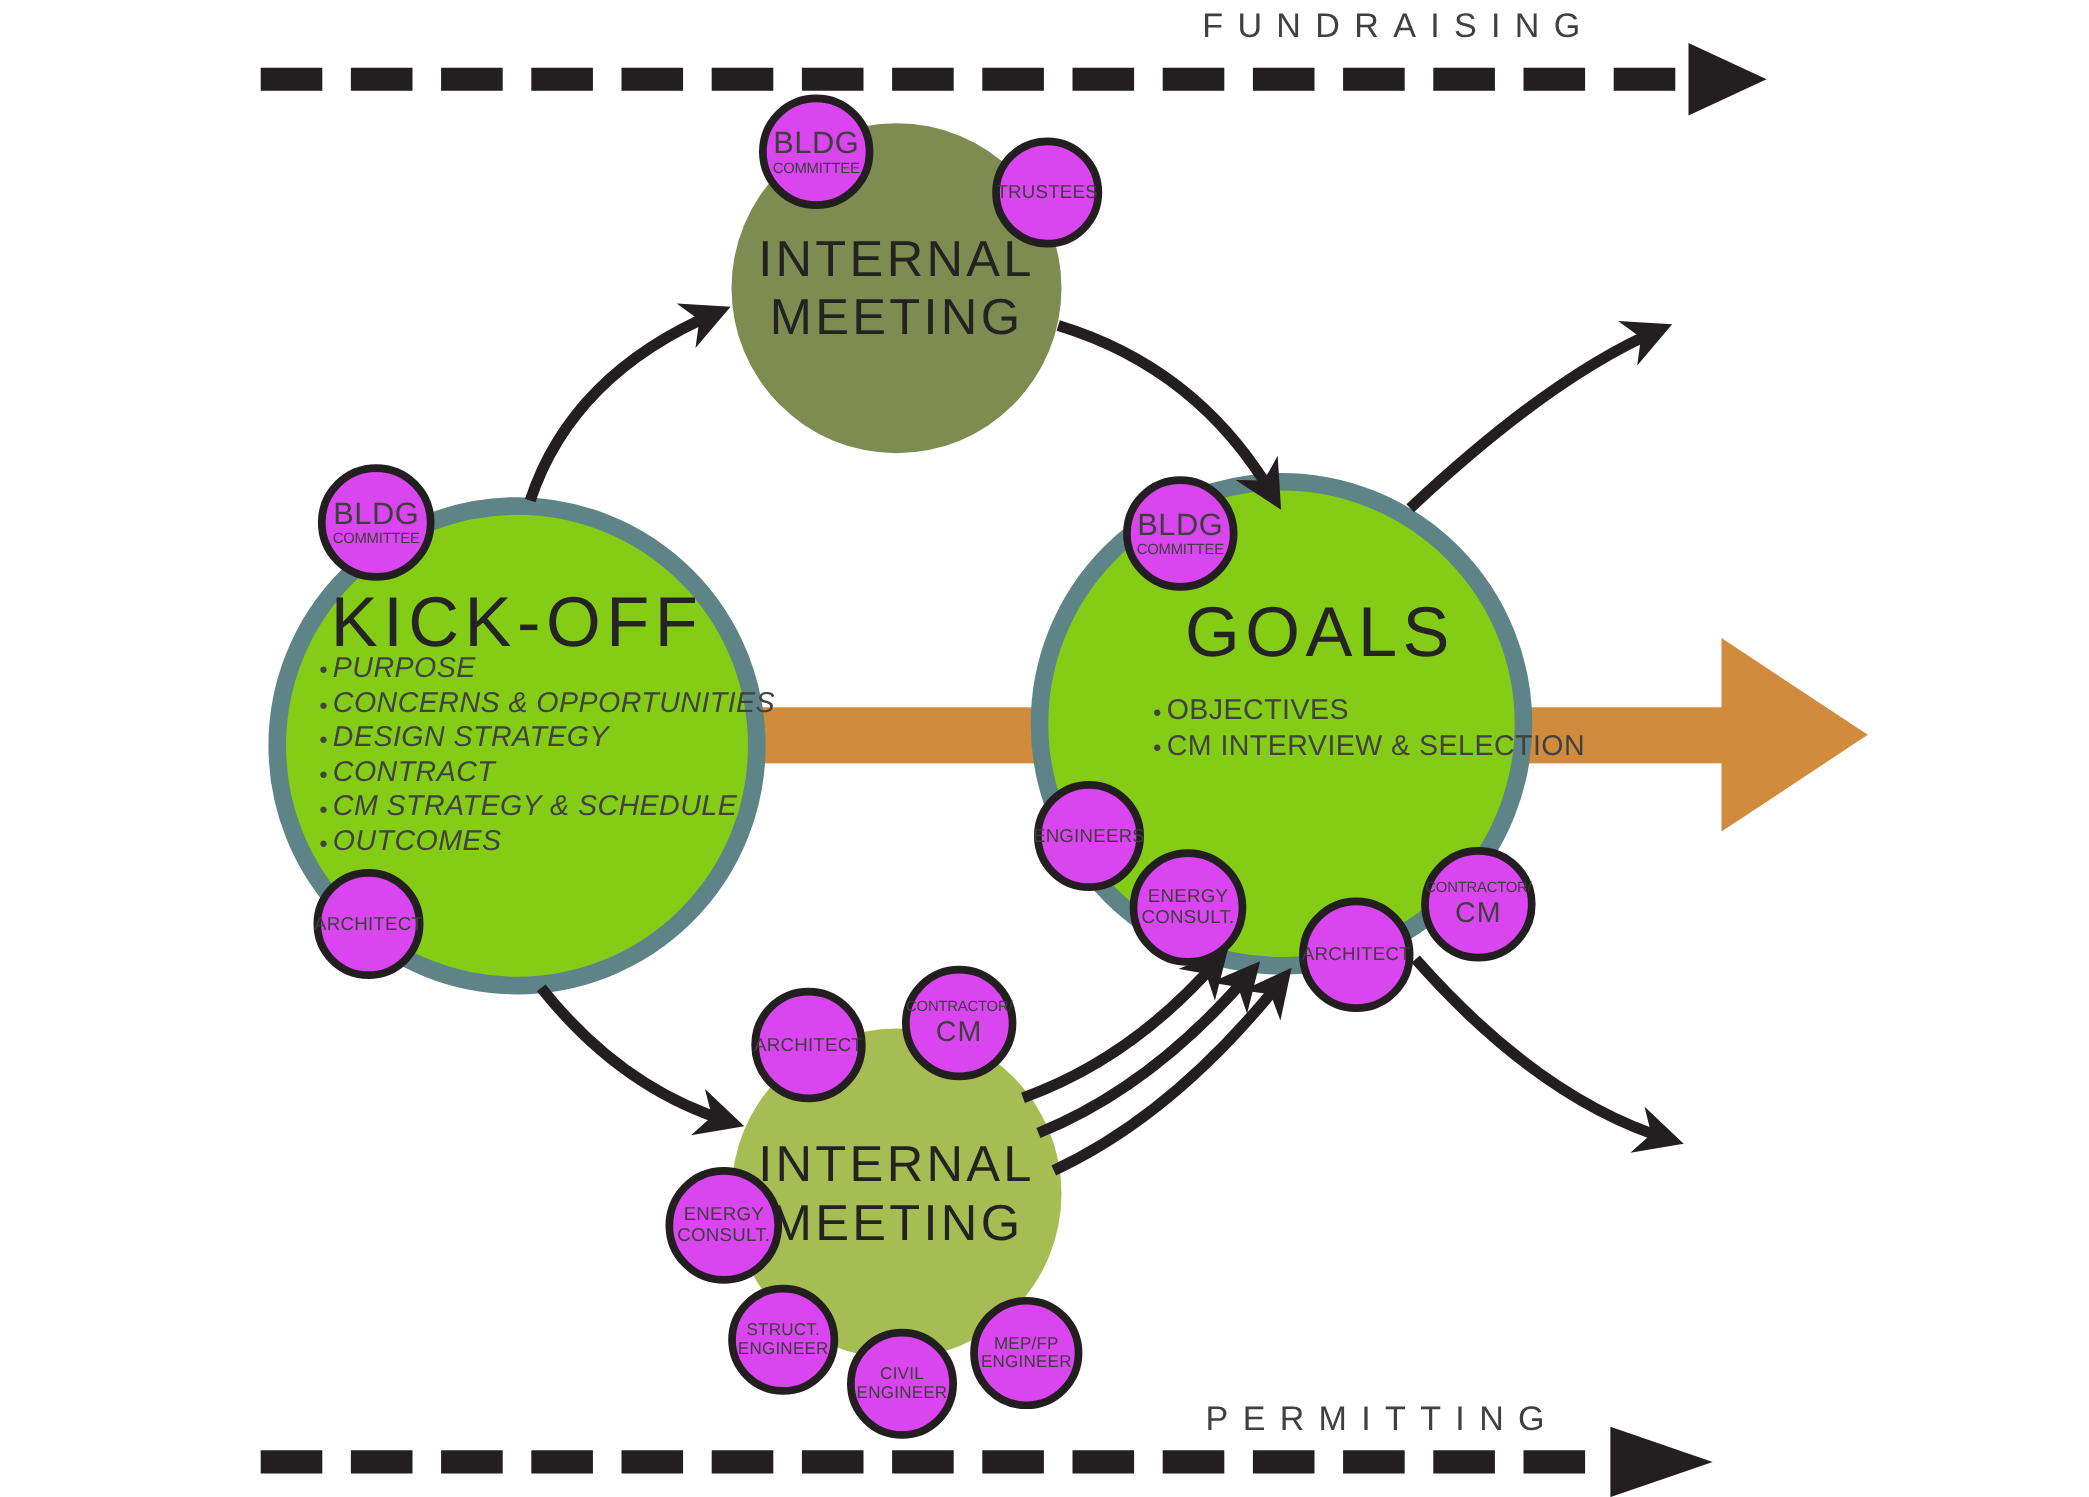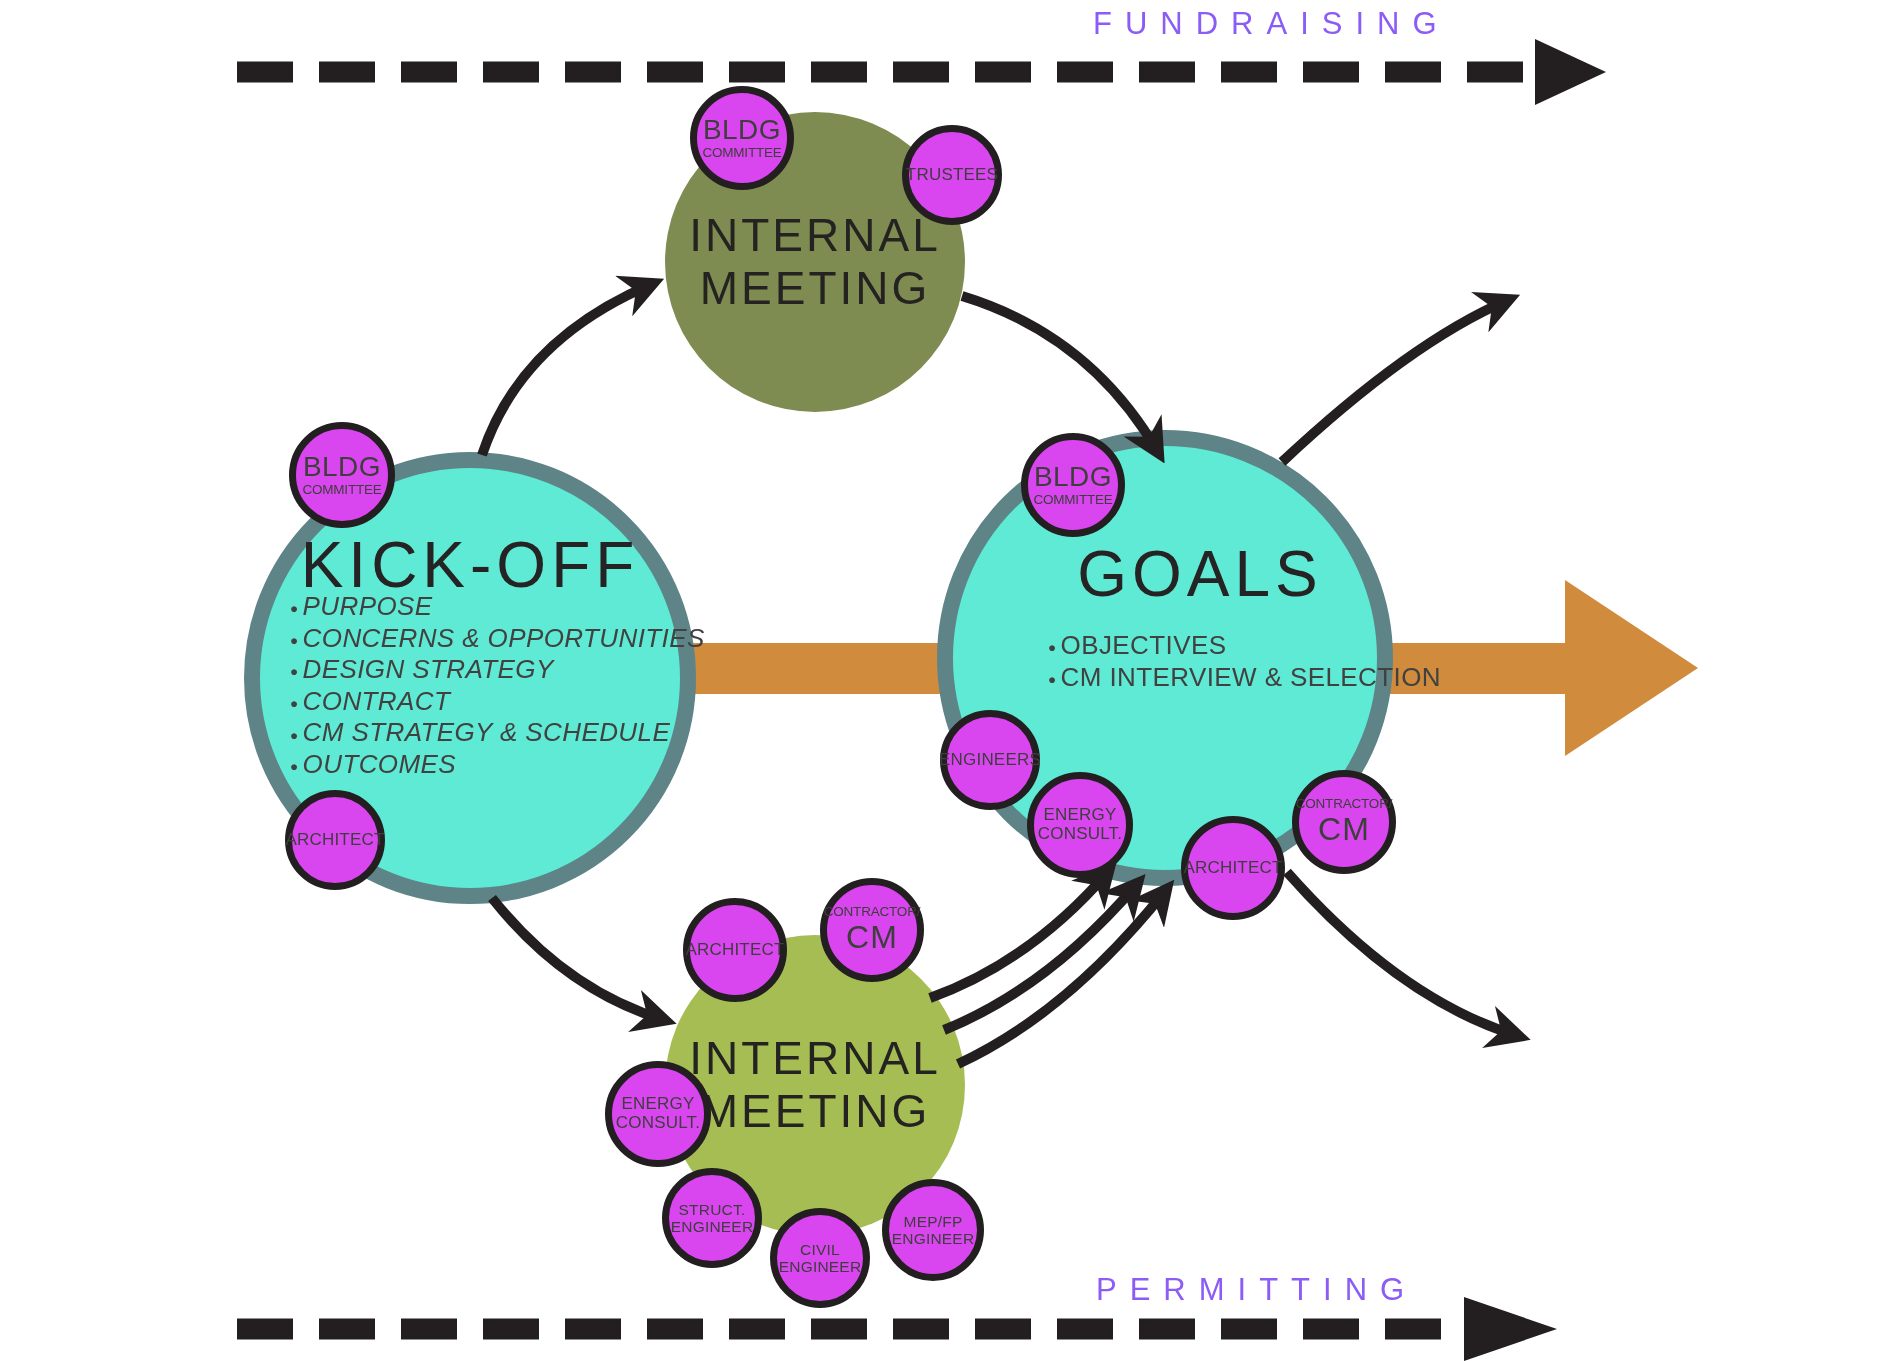--- a/index.html
+++ b/index.html
@@ -8,21 +8,21 @@
   }
   html,body{margin:0;padding:0;background:#fff;}
   .canvas{
     position:relative;width:1899px;height:1361px;background:#fff;overflow:hidden;
     font-family:"Liberation Sans",sans-serif;color:var(--ink);
   }
   .layer{position:absolute;inset:0;width:1899px;height:1361px;}
   .svg-bg{z-index:1;} .svg-lines{z-index:4;}
 
   
-  .big-circle{position:absolute;background:#5eead4;border:16px solid var(--teal);
+  .big-circle{position:absolute;background:#84cc16;border:16px solid var(--teal);
     border-radius:50%;box-sizing:border-box;z-index:3;}
   .big-circle .big-title{position:absolute;left:0;width:100%;text-align:center;
     font-size:64px;letter-spacing:5px;color:#262324;white-space:nowrap;}
   .bullets{position:absolute;list-style:none;margin:0;padding:0;font-size:26px;
     color:#414140;letter-spacing:0.4px;line-height:28.5px;white-space:nowrap;}
   .bullets li::before{content:"●";font-size:0.52em;margin-right:4px;vertical-align:0.14em;}
 
   
   .meeting{position:absolute;border-radius:50%;z-index:2;display:flex;flex-direction:column;
     align-items:center;justify-content:center;text-align:center;color:#242321;
@@ -31,24 +31,24 @@
   .meeting.bottom{background:var(--green);}
 
   
   .sat{position:absolute;background:#d946ef;border:7px solid var(--ink);border-radius:50%;
     box-sizing:border-box;z-index:5;display:flex;flex-direction:column;align-items:center;
     justify-content:center;text-align:center;color:var(--text);line-height:1.1;white-space:nowrap;}
   .t17{font-size:17px;letter-spacing:0.2px;}
   .t15{font-size:15.5px;letter-spacing:0.2px;}
   .t28{font-size:28px;letter-spacing:0.5px;}
   .t14{font-size:13.5px;letter-spacing:-0.2px;}
-  .t26{font-size:32px;letter-spacing:1px;}
+  .t26{font-size:26px;letter-spacing:1px;}
 
   
-  .lane-label{position:absolute;font-size:31px;letter-spacing:13px;color:#8b5cf6;
+  .lane-label{position:absolute;font-size:31px;letter-spacing:13px;color:#404040;
     z-index:4;white-space:nowrap;}
 
   
   .curve{fill:none;stroke:var(--ink);stroke-width:10;}
   .dash{stroke:var(--ink);stroke-width:21;stroke-dasharray:56 26;fill:none;}
   .lane-head{fill:var(--ink);}
   .orange-shape{fill:var(--orange);}
 </style>
 </head>
 <body>

